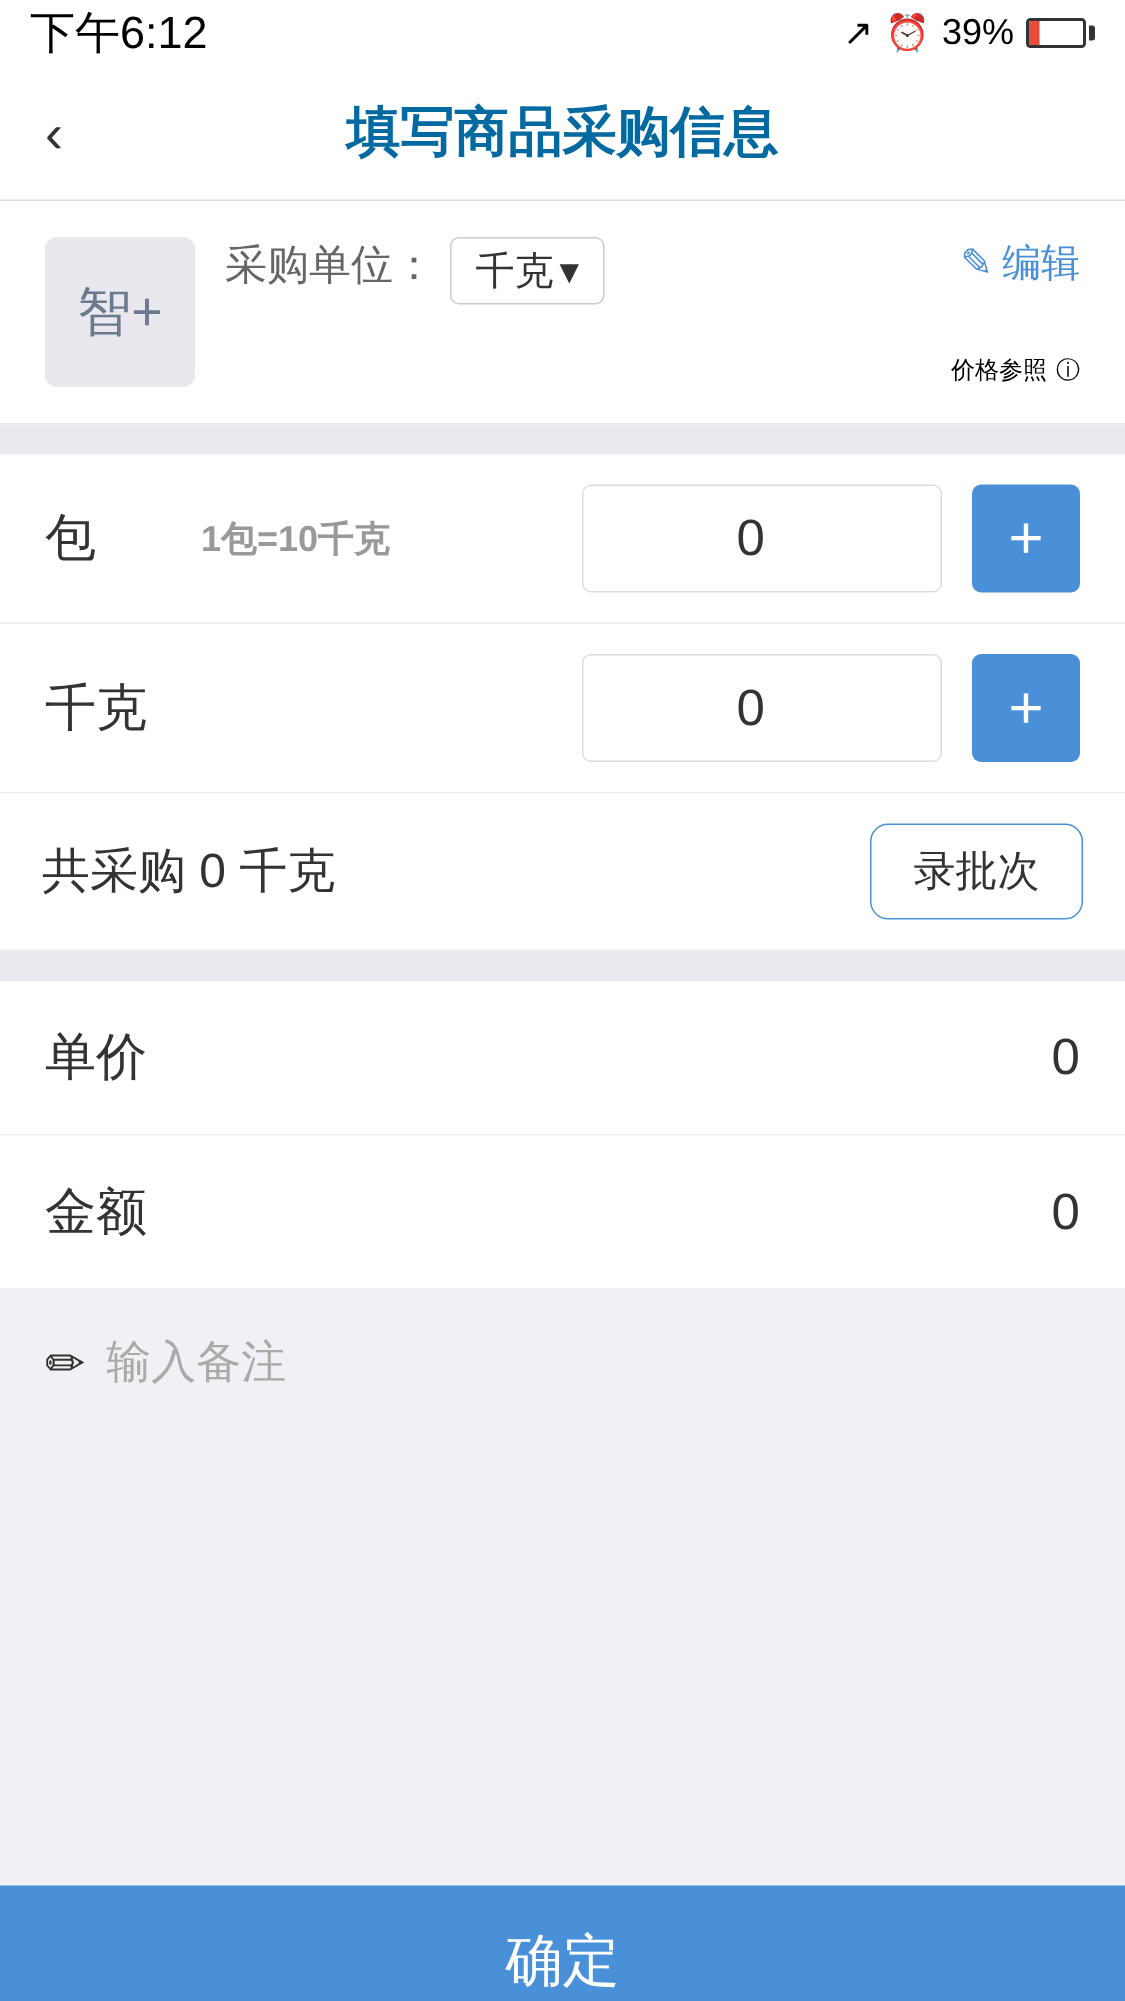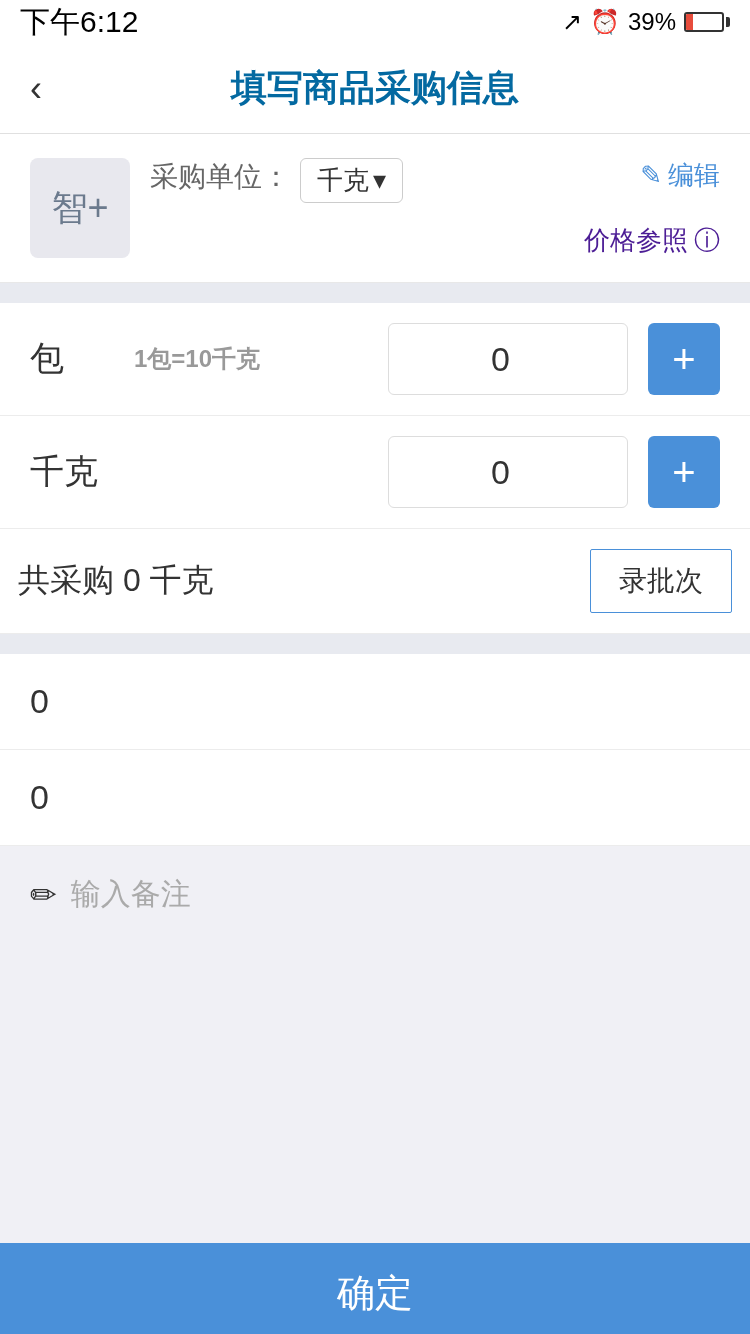--- a/index.html
+++ b/index.html
@@ -108,22 +108,22 @@
       top: 24px;
       right: 30px;
       color: #4a90d9;
       font-size: 26px;
       display: flex; align-items: center; gap: 6px;
     }
     .price-ref {
       position: absolute;
       bottom: 24px;
       right: 30px;
-      color: #4c1d95;
-      font-size: 26px;
+      color: #000000;
+      font-size: 16px;
       display: flex; align-items: center; gap: 6px;
     }
 
     
     .section-divider {
       height: 20px;
       background: #e8eaf0;
     }
 
     
@@ -171,31 +171,31 @@
       cursor: pointer;
       border: none;
       flex-shrink: 0;
     }
 
     
     .total-row {
       background: #fff;
       display: flex;
       align-items: center;
-      padding: 20px 18px;
+      padding: 20px 28px;
       border-bottom: 1px solid #ececec;
     }
     .total-text {
       font-size: 32px;
       color: #333;
       flex: 1;
     }
     .batch-btn {
       border: 1px solid #4a90d9;
-      border-radius: 2px;
+      border-radius: 12px;
       padding: 12px 28px;
       font-size: 28px;
       color: #333;
       background: #fff;
       cursor: pointer;
     }
 
     
     .info-row {
       background: #fff;
@@ -326,24 +326,26 @@
     </div>
 
     <div class="total-row">
       <div class="total-text"><span>共采购</span> <span>0</span> <span>千克</span></div>
       <button class="batch-btn">录批次</button>
     </div>
 
     <div class="section-divider"></div>
 
     <div class="info-row">
+      <span class="info-label">单价</span>
       <span class="info-value">0</span>
     </div>
 
     <div class="info-row">
+      <span class="info-label">金额</span>
       <span class="info-value">0</span>
     </div>
 
     <div class="note-row">
       <span>✏</span>
       <span class="note-placeholder">输入备注</span>
     </div>
 
     <div class="empty-area"></div>
   </div>

